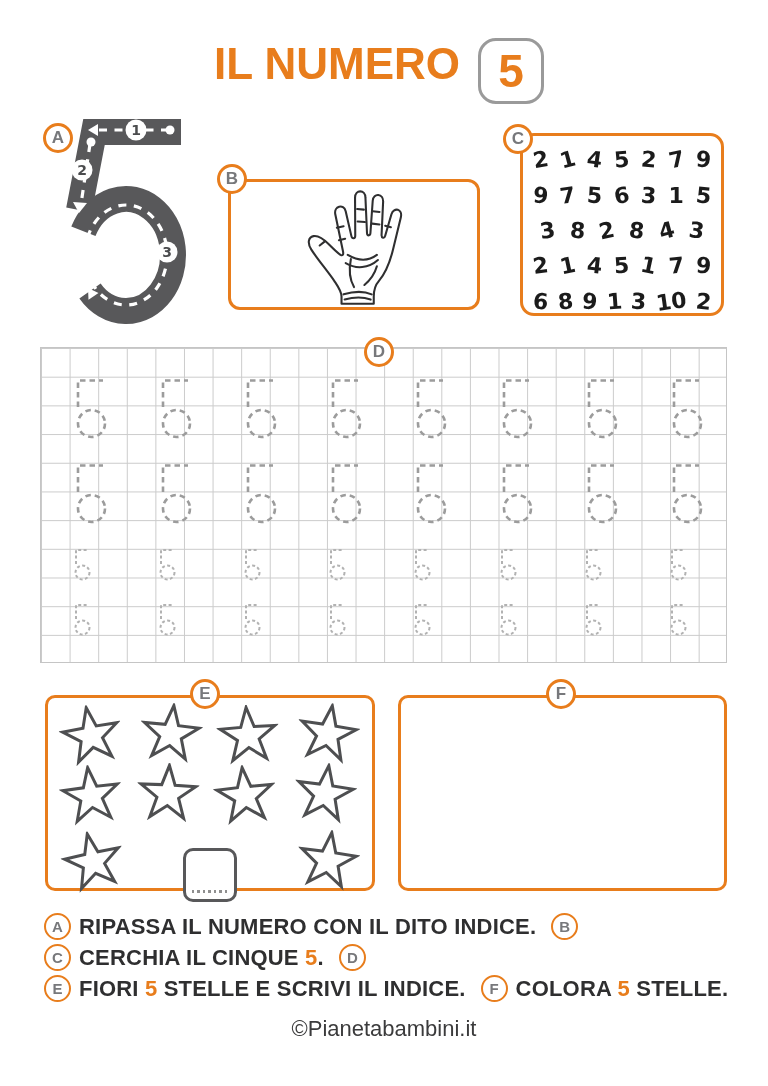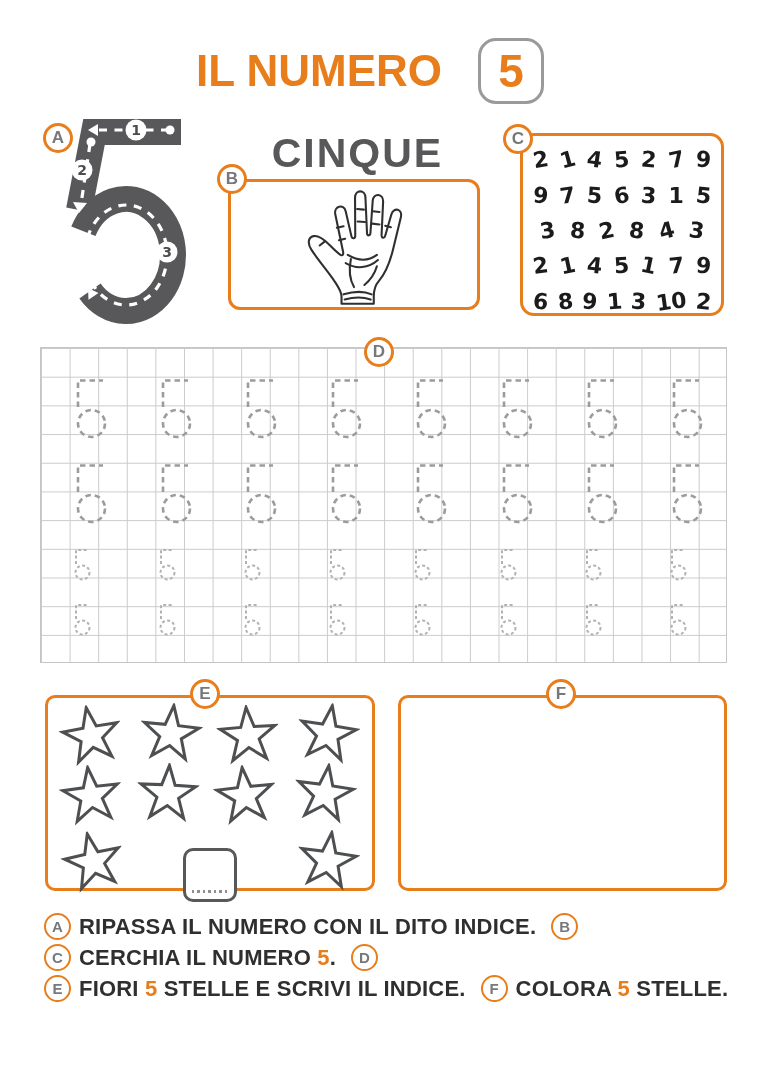--- a/index.html
+++ b/index.html
@@ -5,21 +5,21 @@
   html,body{margin:0;padding:0;background:#fff}
   body{width:768px;height:1086px;font-family:"Liberation Sans",sans-serif;position:relative;overflow:hidden}
   .page{position:relative;width:768px;height:1086px;background:#fff}
 
   
   .badge{position:absolute;width:30px;height:30px;border-radius:50%;border:3px solid var(--accent);
     background:#fff;box-sizing:border-box;display:flex;align-items:center;justify-content:center;
     font-weight:bold;font-size:17px;color:var(--badgegray);z-index:6}
 
   
-  .title-word{position:absolute;left:196px;top:46px;width:264px;text-align:left;
+  .title-word{position:absolute;left:196px;top:39px;width:264px;text-align:right;
     font-size:44px;font-weight:bold;color:var(--accent);white-space:nowrap}
   .title-box{position:absolute;left:478px;top:38px;width:66px;height:66px;border:3.5px solid var(--boxgray);
     border-radius:18px;box-sizing:border-box;display:flex;align-items:center;justify-content:center;background:#fff}
   .title-num{font-size:46px;font-weight:bold;color:var(--accent);line-height:1}
 
   .big5{position:absolute;left:66px;top:111px}
   .big5 .thick{fill:none;stroke:var(--numgray);stroke-width:26;stroke-miterlimit:6}
   .big5 .dash{fill:none;stroke:#fff;stroke-width:3.2;stroke-dasharray:8 7.5}
   .big5 .wdot{fill:#fff}
   .big5 .warrow{fill:#fff}
@@ -102,21 +102,20 @@
       <polygon class="warrow" points="22,177 32.5,182.1 22.5,188.7"></polygon>
       <circle class="stepc" cx="70" cy="19" r="10.5"></circle>
       <text class="steplbl" x="70" y="24" text-anchor="middle">1</text>
       <circle class="stepc" cx="16" cy="59" r="10.5"></circle>
       <text class="steplbl" x="16" y="64" text-anchor="middle">2</text>
       <circle class="stepc" cx="101" cy="141" r="10.5"></circle>
       <text class="steplbl" x="101" y="146" text-anchor="middle">3</text>
     </svg>
   </div>
 
-  <div class="word-cinque">CINQUE</div>
 
   <div class="obox box-b">
     <svg class="hand" width="104" height="120" viewBox="0 0 100 115" style="margin-top:4px">
       <path class="outline" d="M38,113 V106 C38,101 35,97 31,91 C24,81 14,69 9,61 C5,55 6,49 11,48 C16,47 21,51 26,56 C30,60 34,64 37,66 C39,67 40,66 39.5,63 L32,27 C30.5,19 40,16.5 42,24 L47.5,48 C48.2,51 51.2,50.7 51.2,47.7 L51,11 C51,3 61,3 61,11 L62.5,45 C62.6,48 65.6,48 65.8,45 L68,14 C68.6,6 78.4,7 78,15 L76.5,47 C76.4,50 79.2,50.6 80,47.7 L86,27 C88.3,19.5 97,22 95,30 L88,59 C84.5,74 80,84 74,91 C70,95.5 69,100 69,106 V113 Z"></path>
       <path d="M40,104 C50,101 60,101 67,104"></path>
       <path d="M41,109 C50,106.5 59,106.5 66,109"></path>
       <path d="M44,66 C54,72 64,72 72,66"></path>
       <path d="M42,74 C52,80 64,79 73,71"></path>
       <path d="M47,70 C45,80 46,90 50,97"></path>
       <path d="M60,95 C66,90 70,84 72,77"></path>
@@ -353,31 +352,32 @@
           <span class="mini-badge">A</span>
           <span class="itext"><span>RIPASSA IL NUMERO CON IL DITO INDICE.</span></span>
         </span>
         <span class="instr-item second">
           <span class="mini-badge">B</span>
         </span>
       </div>
       <div class="instr-line">
         <span class="instr-item">
           <span class="mini-badge">C</span>
-          <span class="itext"><span>CERCHIA IL NUMERO </span><span class="acc">5</span><span>.</span></span>
+          <span class="itext"><span>CERCHIA IL CINQUE </span><span class="acc">5</span><span>.</span></span>
         </span>
         <span class="instr-item second">
           <span class="mini-badge">D</span>
         </span>
       </div>
       <div class="instr-line">
         <span class="instr-item">
           <span class="mini-badge">E</span>
           <span class="itext"><span>FIORI </span><span class="acc">5</span><span> STELLE E SCRIVI IL INDICE.</span></span>
         </span>
         <span class="instr-item second">
           <span class="mini-badge">F</span>
           <span class="itext"><span>COLORA </span><span class="acc">5</span><span> STELLE.</span></span>
         </span>
       </div>
     </div>
 
+  <div class="footer">©Pianetabambini.it</div>
 </div>
 
 </body></html>

